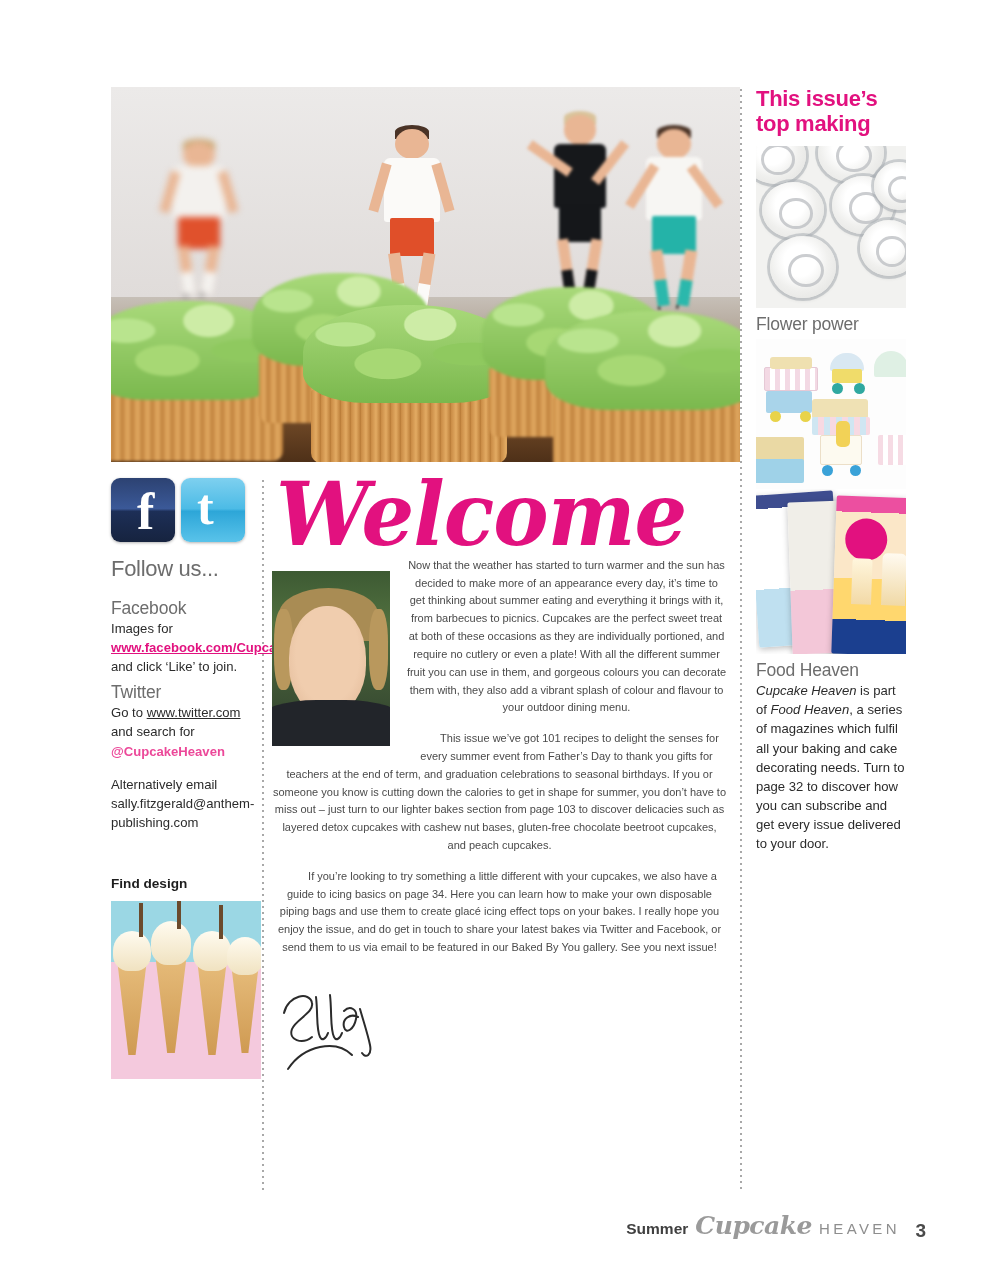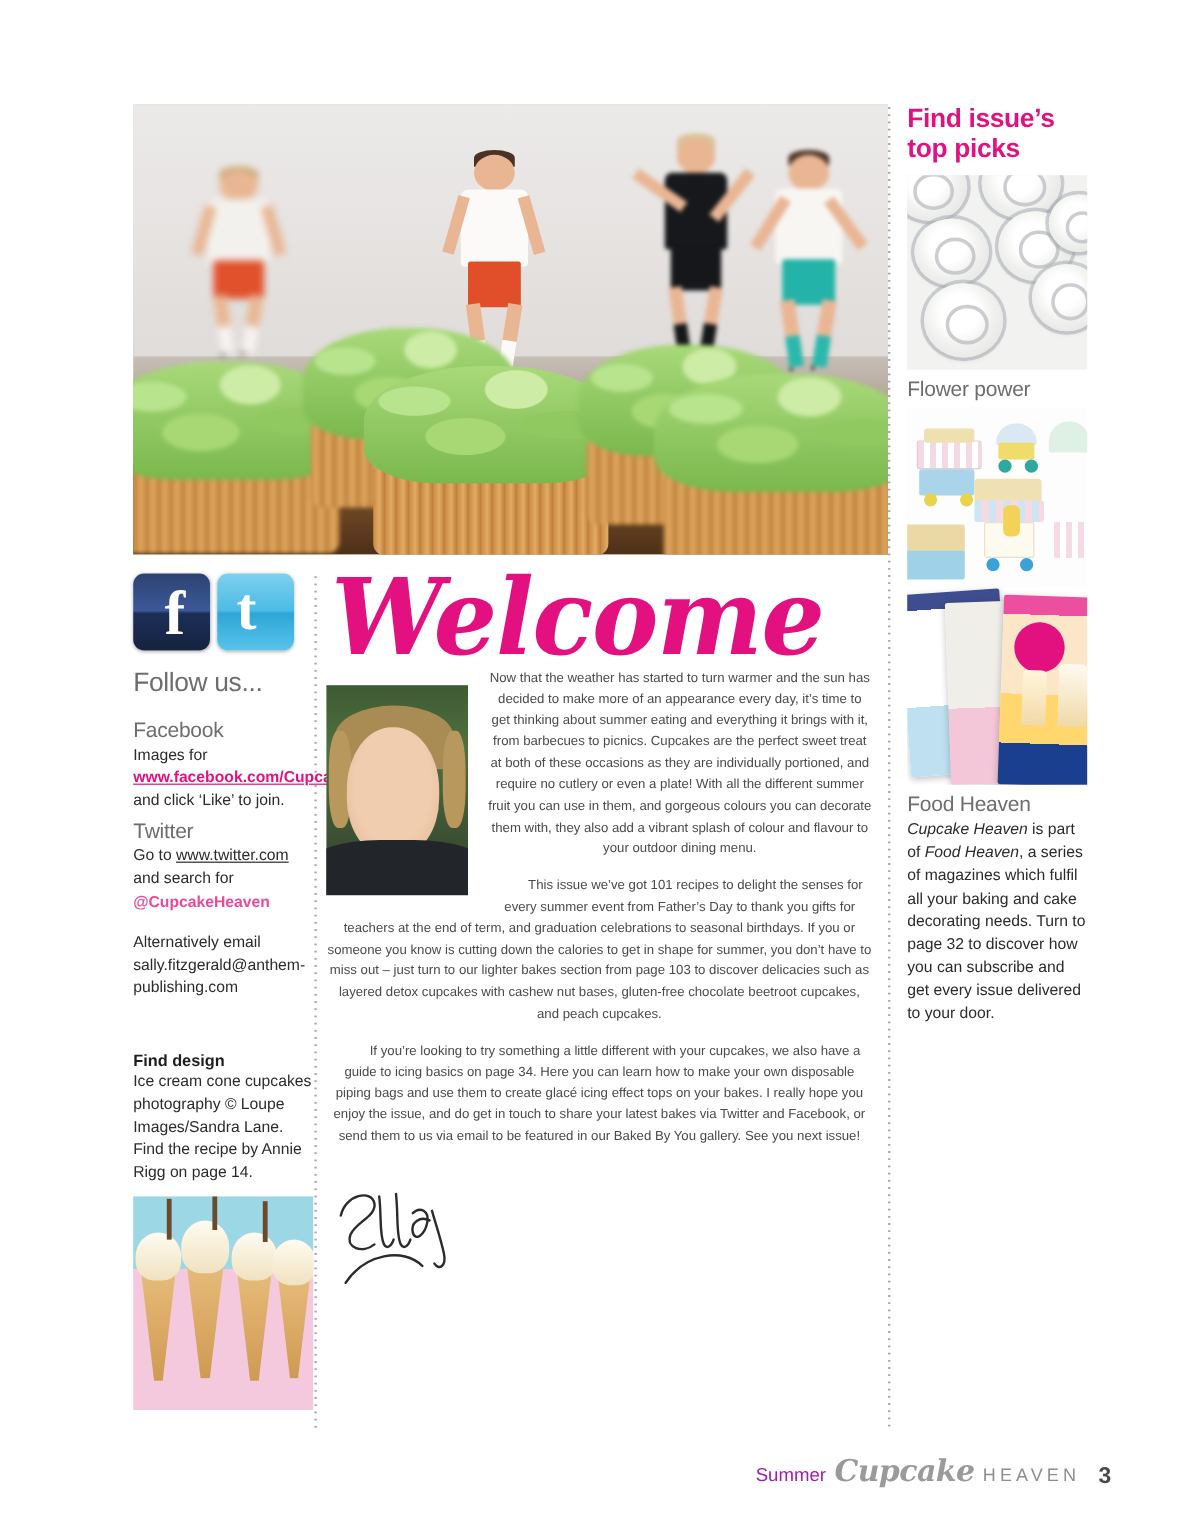--- a/index.html
+++ b/index.html
@@ -284,21 +284,21 @@
   
   .footer {
     position: absolute;
     right: 88px;
     bottom: 40px;
     display: flex;
     align-items: baseline;
     gap: 7px;
     color: #6f6f6f;
   }
-  .ft-summer { font-size: 15.5px; font-weight: normal; color:#a21caf; }
+  .ft-summer { font-size: 15.5px; font-weight: bold; color:#404040; }
   .ft-cupcake {
     font-family: "DejaVu Serif", serif; font-style: italic; font-weight: bold;
     font-size: 25px; color:#9a9a9a; letter-spacing:-0.5px;
   }
   .ft-heaven { font-size: 15px; letter-spacing: 3.4px; color:#8e8e8e; }
   .ft-page {
     position:absolute; right:62px; bottom:38px;
     font-size: 19px; font-weight: bold; color:#4a4a4a;
   }
 </style>
@@ -409,21 +409,21 @@
     <div class="cupcake blur-soft" style="left:442px; top:224px; width:200px; height:160px;">
       <div class="cc-case"></div>
         <div class="cc-grass"></div>
     </div>
   </div>
 
   <div class="rail-right"></div>
   <div class="rail-left"></div>
 
   <div class="sidebar">
-    <div class="sidebar-title">Find issue’s top picks</div>
+    <div class="sidebar-title">This issue’s top making</div>
 
     <div class="sb-img img-roses">
       <div class="rose" style="left:-12px; top:-18px; width:62px; height:56px;"></div>
       <div class="rose" style="left:62px; top:-22px; width:66px; height:58px;"></div>
       <div class="rose" style="left:6px; top:36px; width:62px; height:56px;"></div>
       <div class="rose" style="left:76px; top:30px; width:62px; height:58px;"></div>
       <div class="rose" style="left:104px; top:74px; width:58px; height:56px;"></div>
       <div class="rose" style="left:14px; top:90px; width:66px; height:62px;"></div>
       <div class="rose" style="left:118px; top:16px; width:50px; height:48px;"></div>
     </div>
@@ -490,21 +490,20 @@
     </div>
 
     <div class="lb-heading">Twitter</div>
     <div class="lb-body">
       <span>Go to </span><span class="u">www.twitter.com</span><span> and search for </span><span class="pink-bold">@CupcakeHeaven</span>
     </div>
 
     <div class="lb-body" style="margin-top:14px;">Alternatively email sally.fitzgerald@anthem-publishing.com</div>
 
     <div class="lb-strong" style="margin-top:44px;">Find design</div>
-    <div class="lb-body">Ice cream cone cupcakes photography © Loupe Images/Sandra Lane. Find the recipe by Annie Rigg on page 14.</div>
 
     <div class="img-cones">
       <div class="cone" style="left:6px;  top:58px; width:30px; height:96px; background:linear-gradient(to bottom,#e7bd7c,#cf9a52); clip-path: polygon(0 0,100% 0,62% 100%,38% 100%);"></div>
       <div class="cone" style="left:2px;  top:30px; width:38px; height:40px; border-radius:50% 50% 40% 40%; background:linear-gradient(to bottom,#fffbf0,#f0e2c0);"></div>
       <div class="cone" style="left:44px; top:52px; width:32px; height:100px; background:linear-gradient(to bottom,#e7bd7c,#cf9a52); clip-path: polygon(0 0,100% 0,62% 100%,38% 100%);"></div>
       <div class="cone" style="left:40px; top:20px; width:40px; height:44px; border-radius:50% 50% 40% 40%; background:linear-gradient(to bottom,#fffbf0,#f0e2c0);"></div>
       <div class="cone" style="left:86px; top:58px; width:30px; height:96px; background:linear-gradient(to bottom,#e7bd7c,#cf9a52); clip-path: polygon(0 0,100% 0,62% 100%,38% 100%);"></div>
       <div class="cone" style="left:82px; top:30px; width:38px; height:40px; border-radius:50% 50% 40% 40%; background:linear-gradient(to bottom,#fffbf0,#f0e2c0);"></div>
       <div class="cone" style="left:120px;top:62px; width:28px; height:90px; background:linear-gradient(to bottom,#e7bd7c,#cf9a52); clip-path: polygon(0 0,100% 0,62% 100%,38% 100%);"></div>
       <div class="cone" style="left:116px;top:36px; width:36px; height:38px; border-radius:50% 50% 40% 40%; background:linear-gradient(to bottom,#fffbf0,#f0e2c0);"></div>

